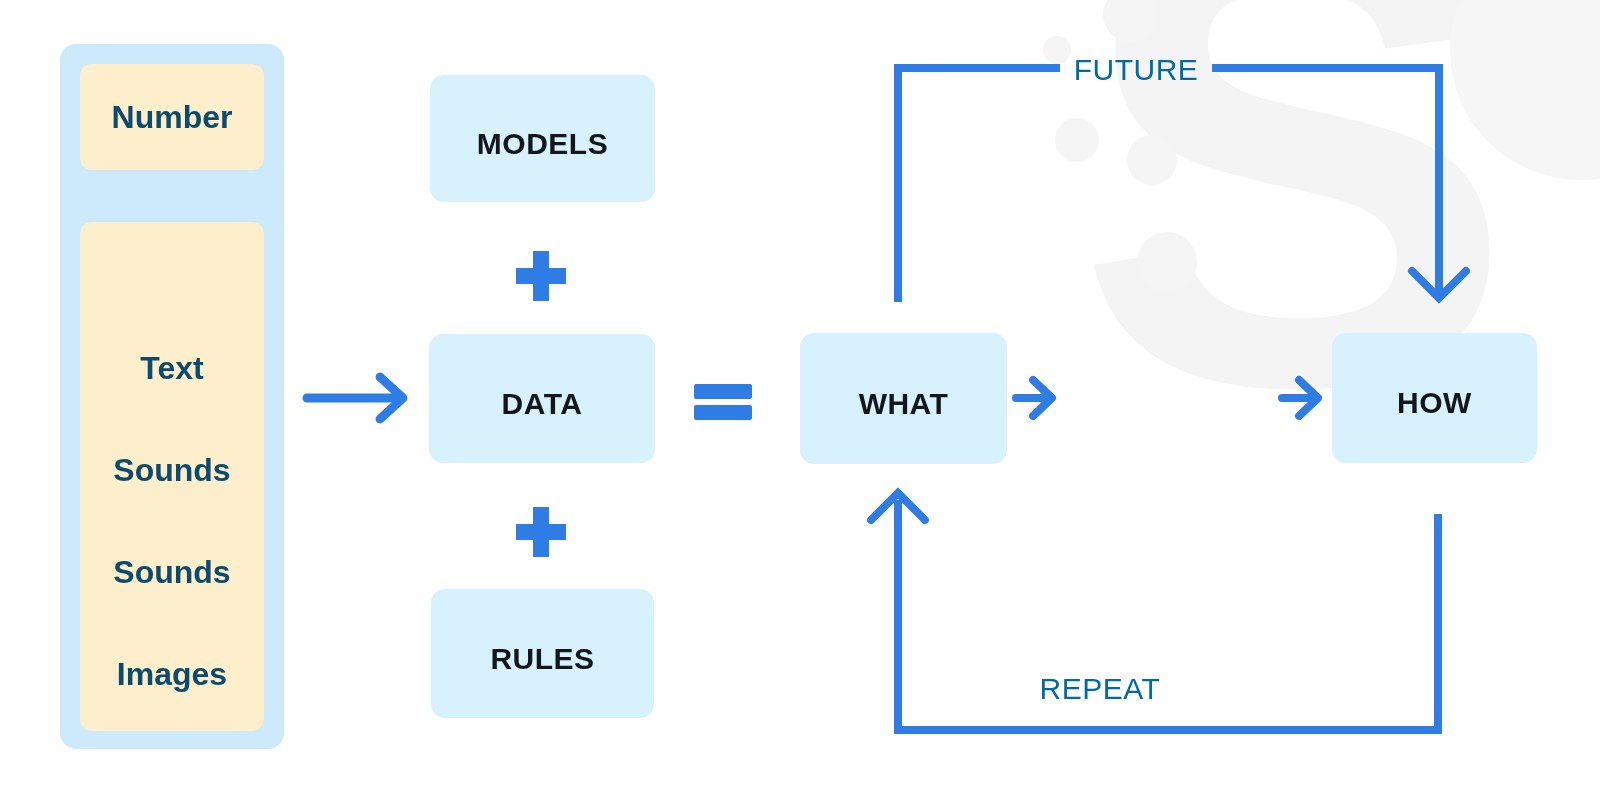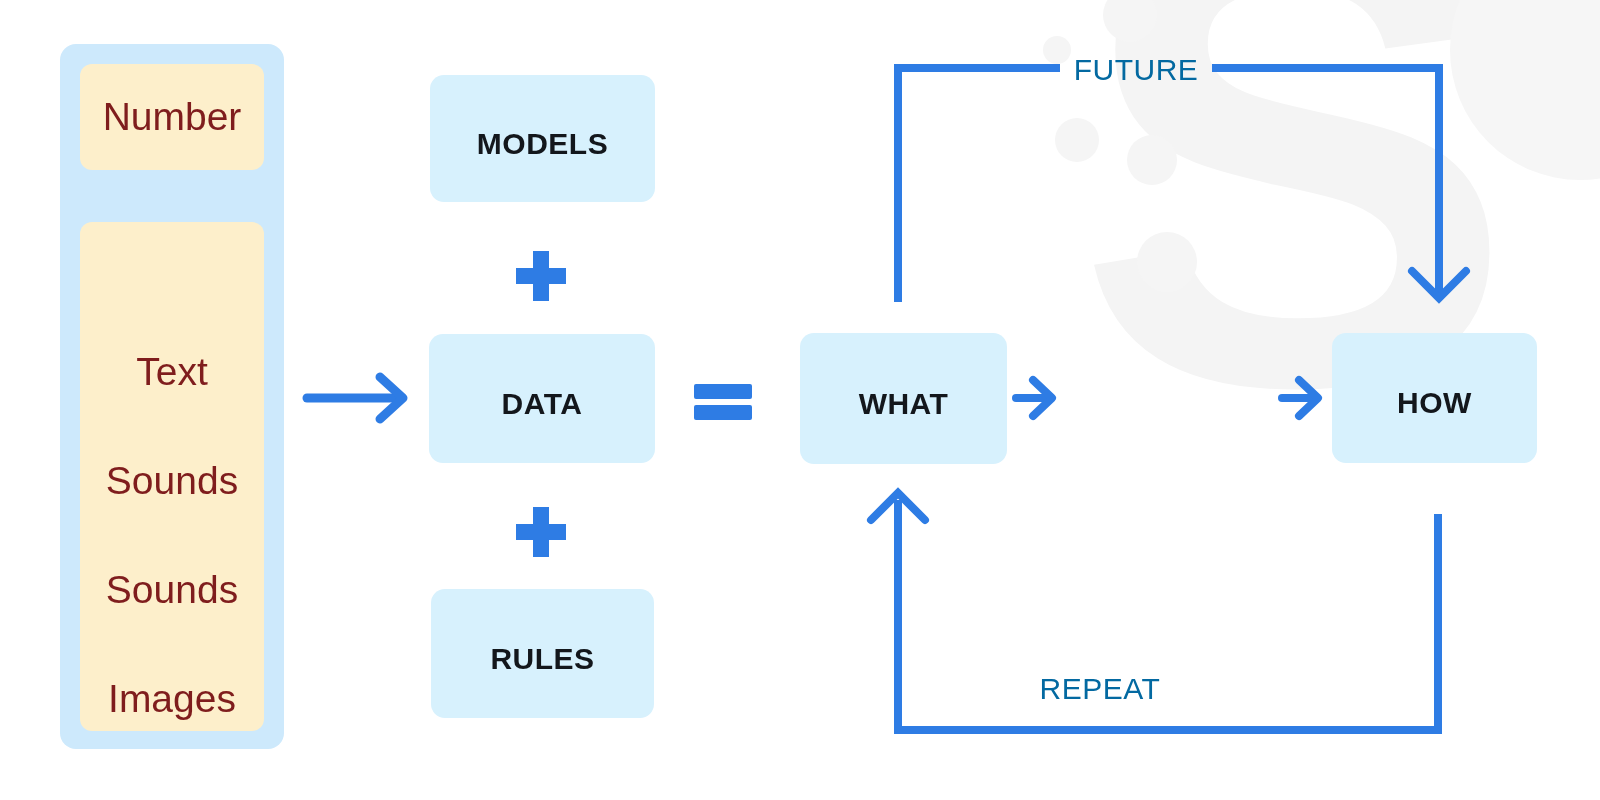--- a/index.html
+++ b/index.html
@@ -62,23 +62,23 @@
     top: 178px;
     height: 509px;
     display: flex;
     flex-direction: column;
     align-items: center;
     padding-top: 128px;
     box-sizing: border-box;
     gap: 65px;
   }
   .panel-label {
-    font-size: 39px;
-    font-weight: 400;
-    color: #7f1d1d;
+    font-size: 32px;
+    font-weight: 700;
+    color: #0c4a6e;
   }
   
   .cyan-box {
     position: absolute;
     background: #d7f1fd;
     border-radius: 14px;
     display: flex;
     align-items: center;
     justify-content: center;
     z-index: 2;

